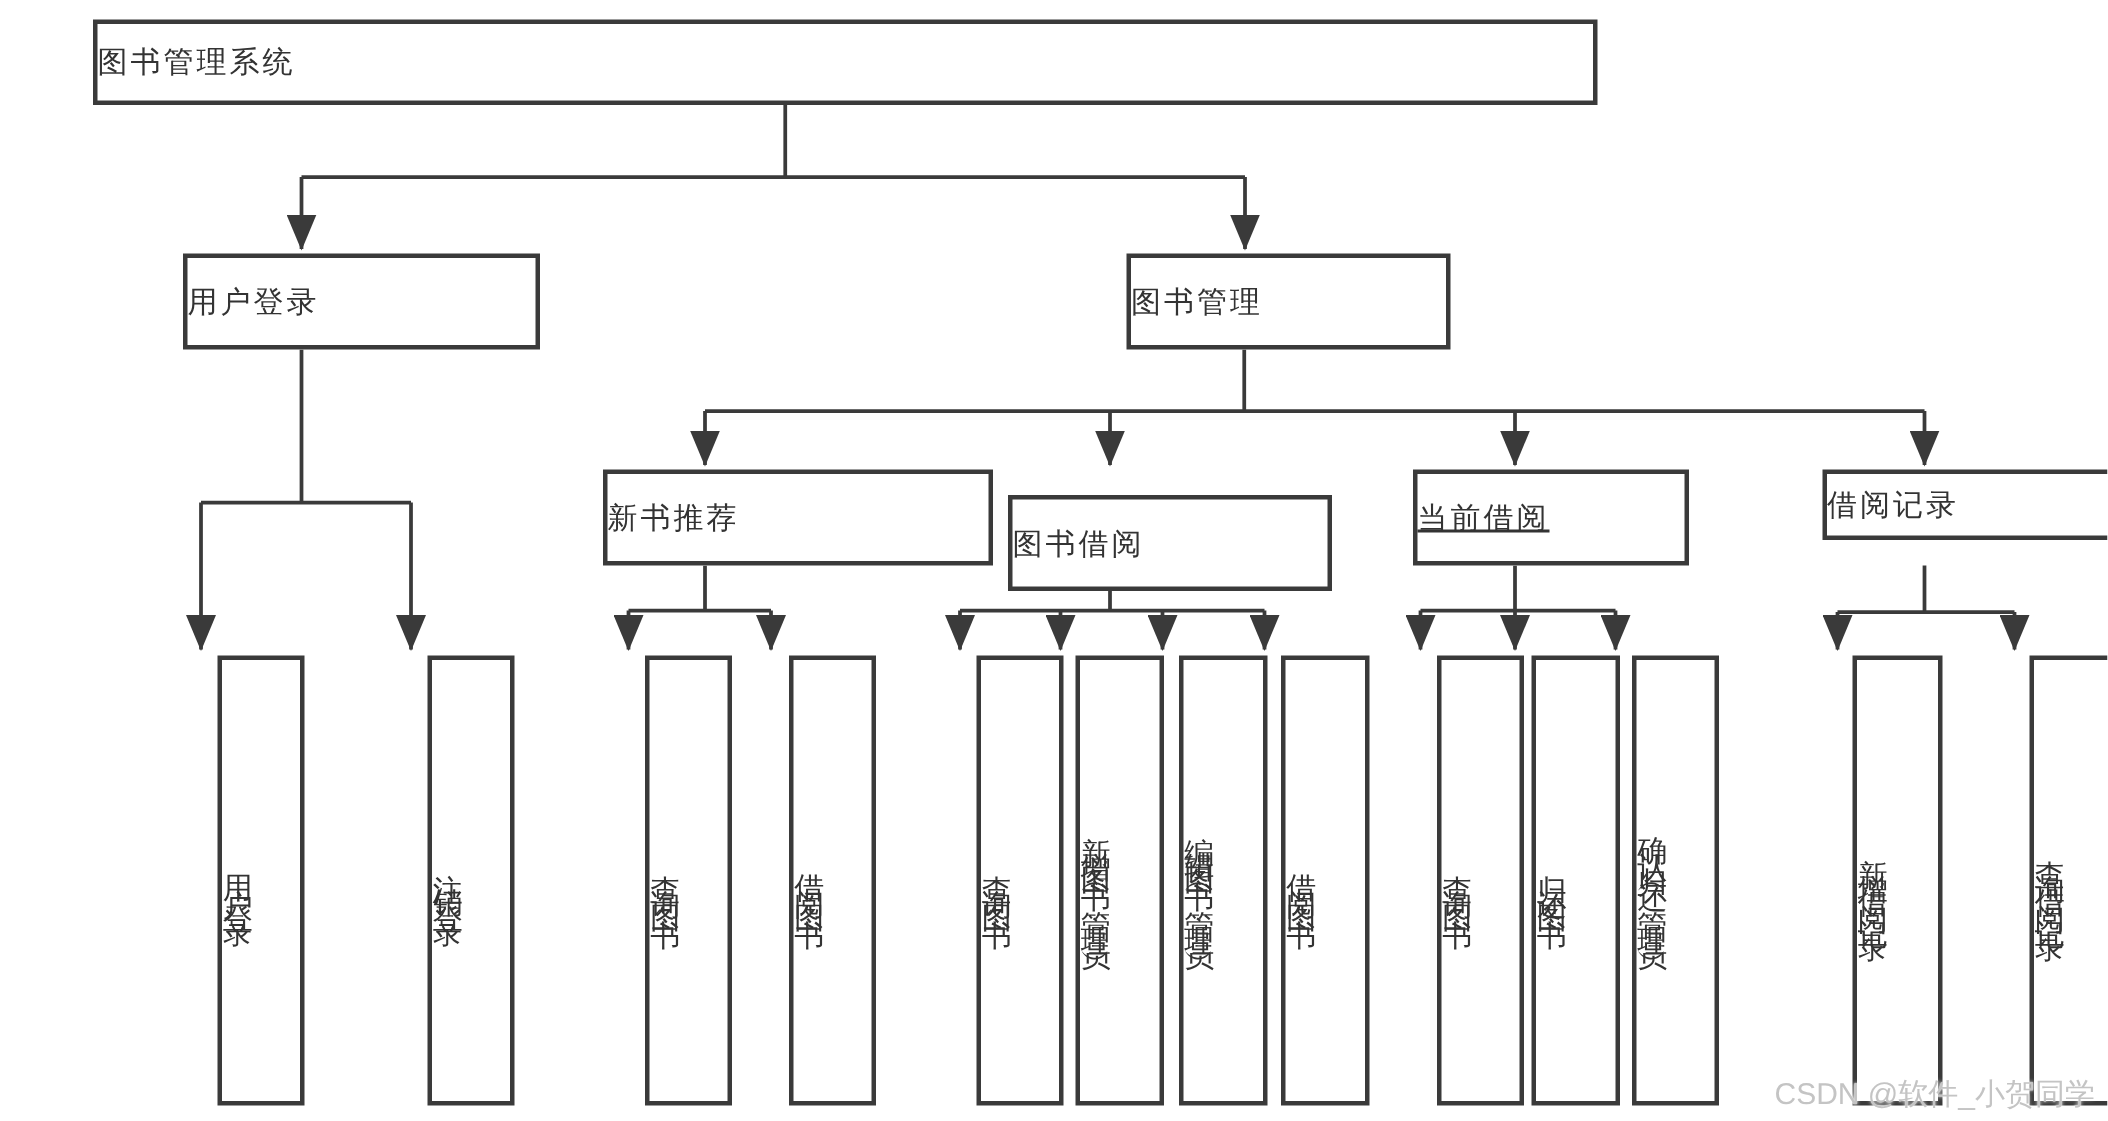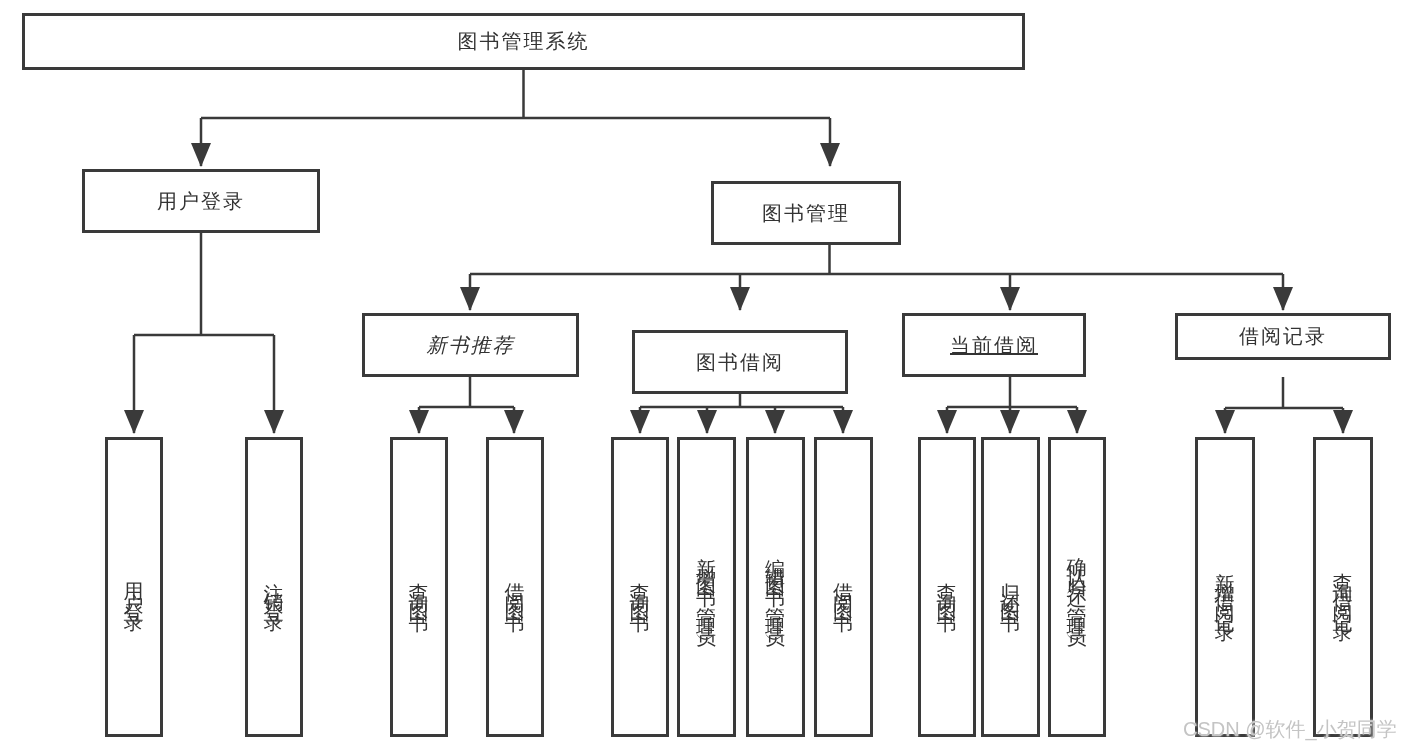--- a/index.html
+++ b/index.html
@@ -23,23 +23,23 @@
     height: 747px;
     z-index: 1;
   }
   .box {
     position: absolute;
     box-sizing: border-box;
     border: 3px solid #3a3a3a;
     background: #ffffff;
     display: flex;
     align-items: center;
-    justify-content: center;
     z-index: 2;
     color: #333333;
+    margin-left: 40px;
   }
   .box.h span {
     font-size: 20px;
     letter-spacing: 2px;
     white-space: nowrap;
   }
   .box.v span {
     writing-mode: vertical-rl;
     text-orientation: mixed;
     font-size: 20px;
@@ -113,25 +113,25 @@
     </g>
   </svg>
 
   <div class="box h" style="left:22px; top:13px; width:1003px; height:57px;">
     <span>图书管理系统</span>
   </div>
 
   <div class="box h" style="left:82px; top:169px; width:238px; height:64px;">
     <span>用户登录</span>
   </div>
-  <div class="box h" style="left:711px; top:181px; width:190px; height:64px;">
+  <div class="box h" style="left:711px; top:169px; width:216px; height:64px;">
     <span>图书管理</span>
   </div>
 
-  <div class="box h" style="left:362px; top:313px; width:217px; height:64px;font-style:italic;">
+  <div class="box h" style="left:362px; top:313px; width:260px; height:64px;">
     <span>新书推荐</span>
   </div>
   <div class="box h" style="left:632px; top:330px; width:216px; height:64px;">
     <span>图书借阅</span>
   </div>
   <div class="box h" style="left:902px; top:313px; width:184px; height:64px;text-decoration:underline;">
     <span>当前借阅</span>
   </div>
   <div class="box h" style="left:1175px; top:313px; width:216px; height:47px;">
     <span>借阅记录</span>

